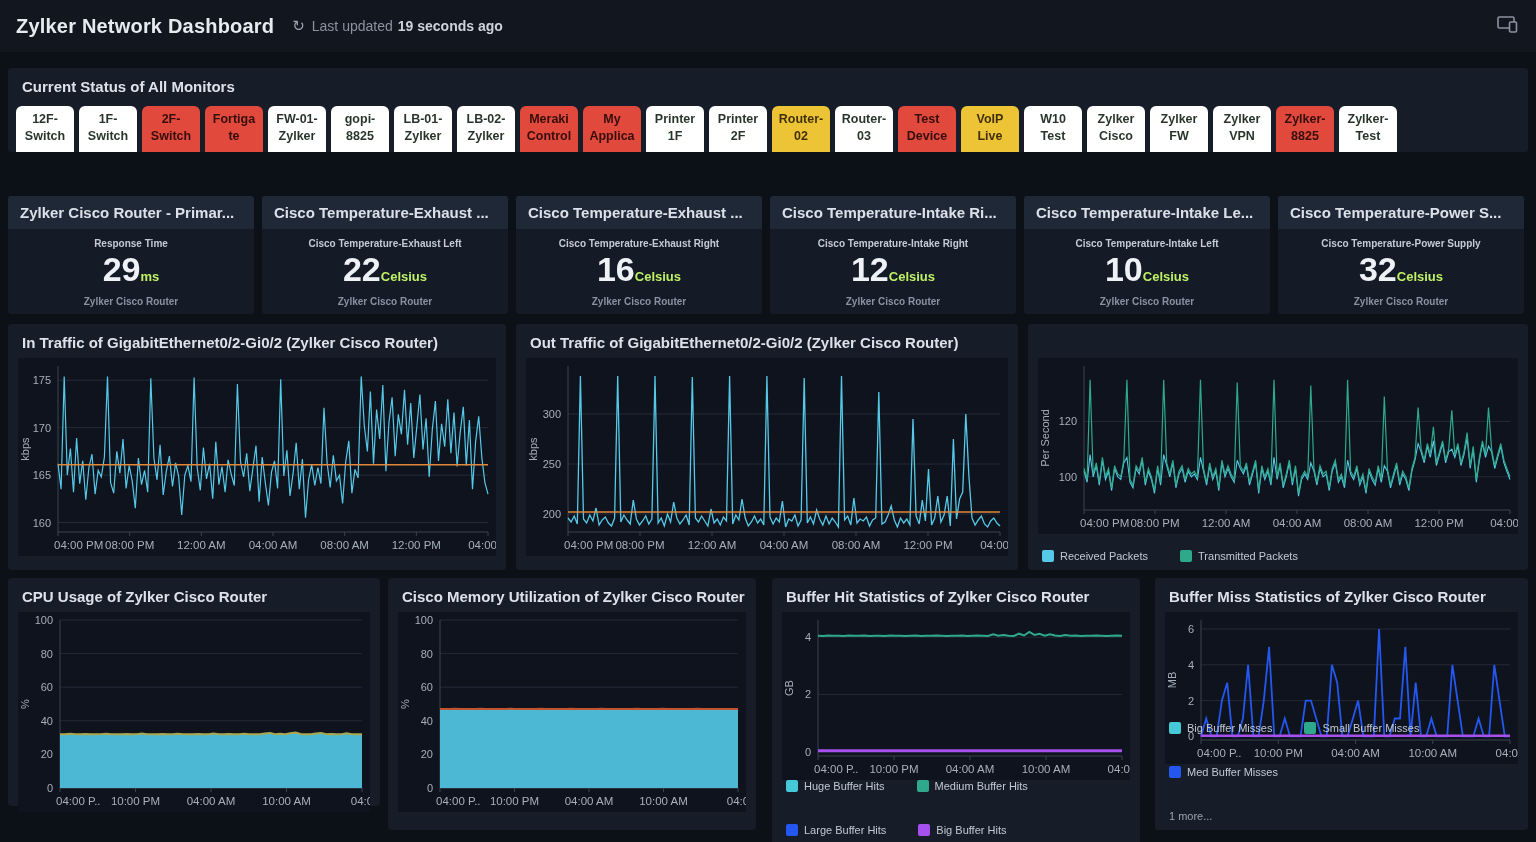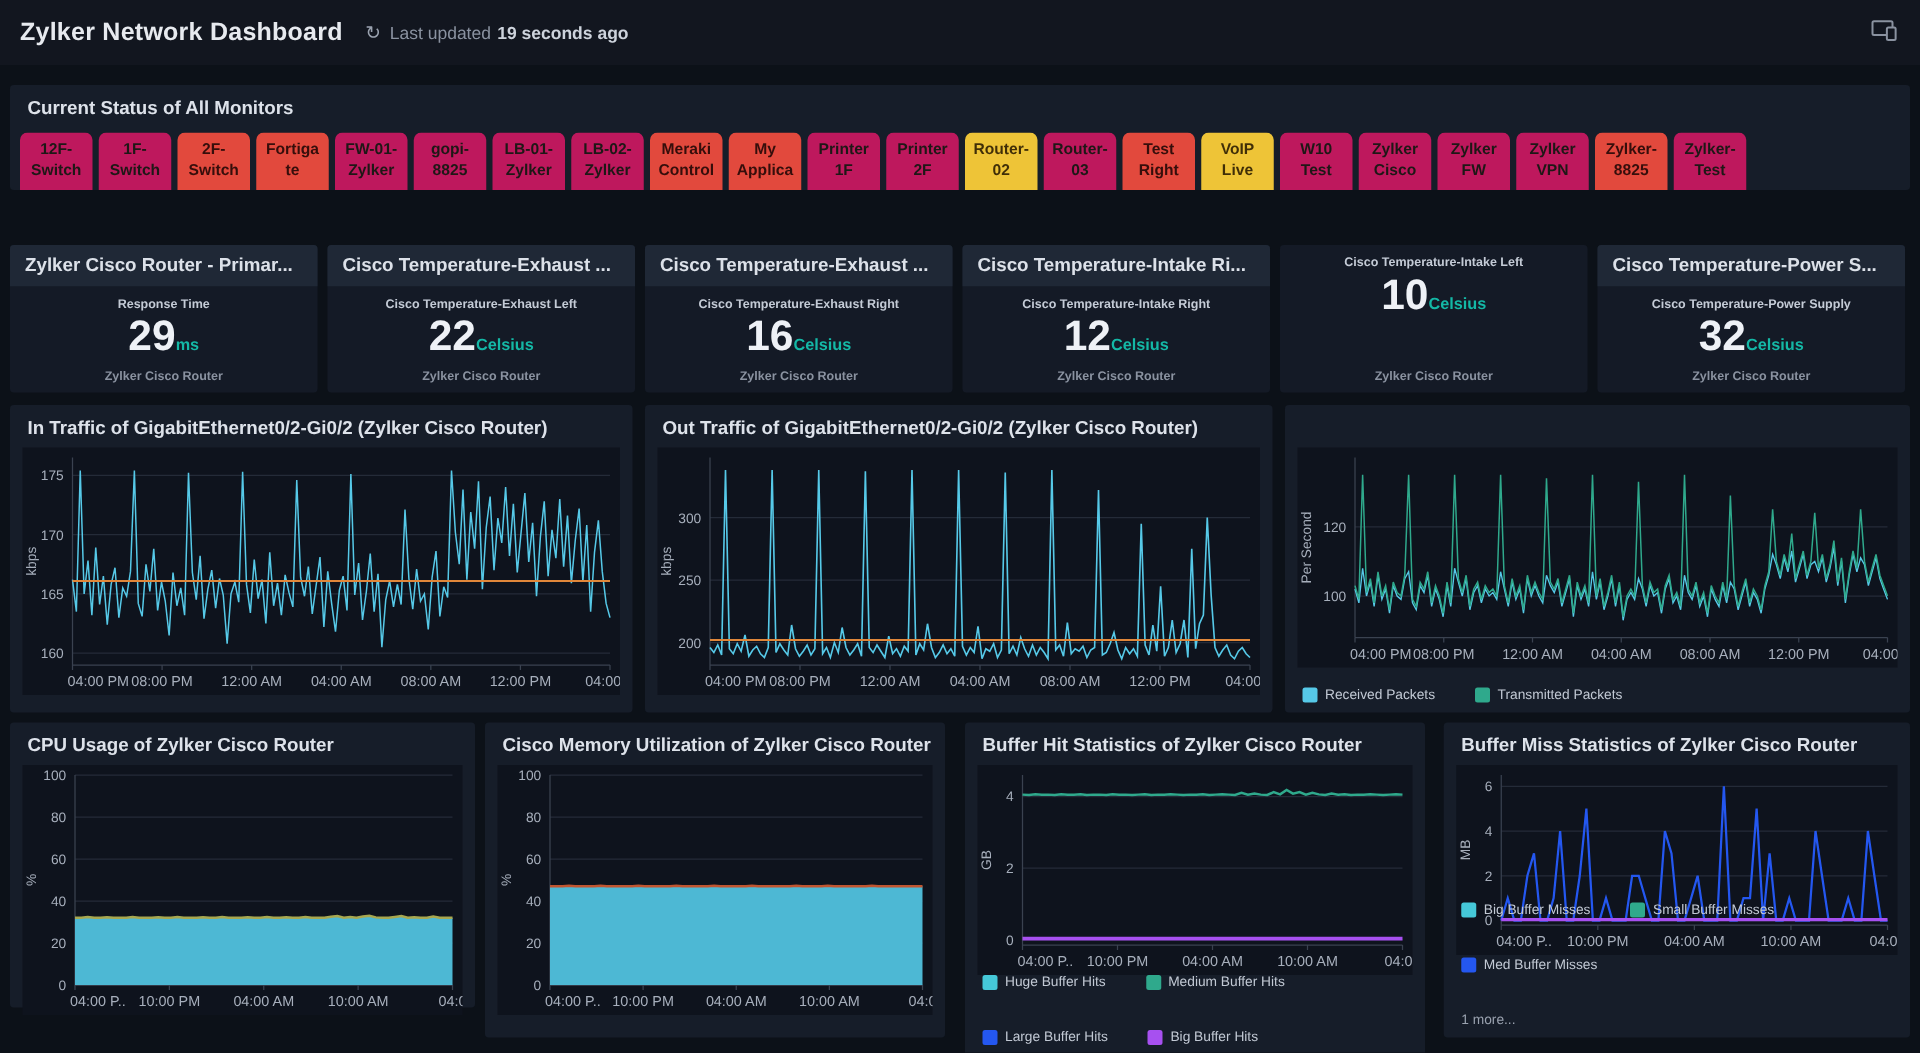--- a/index.html
+++ b/index.html
@@ -19,33 +19,33 @@
   .panel { position:absolute; background:#161d29; border-radius:3px; }
   .panel-title { font-size:15px; font-weight:600; color:#dde2ea; padding:10px 14px 0 14px;
                  white-space:nowrap; overflow:hidden; }
 
   
   #status-panel { left:8px; top:68px; width:1520px; height:84px; overflow:hidden; }
   #tiles { position:absolute; left:8px; top:38px; right:4px; height:46px; overflow:hidden;
            display:flex; gap:5px; }
   .tile { min-width:58px; width:58px; height:54px; border-radius:6px; text-align:center;
           font-size:12.5px; font-weight:600; line-height:17px; padding-top:5px; cursor:pointer; }
-  .tile.up      { background:#be185d; color:rgba(8,24,12,.88); }
+  .tile.up      { background:#ffffff; color:rgba(8,24,12,.88); }
   .tile.down    { background:#e2493d; color:rgba(30,6,4,.88); }
   .tile.trouble { background:#eec437; color:rgba(44,30,2,.9); }
 
   
   .card { position:absolute; top:196px; width:246px; height:118px; background:#141a26; border-radius:3px; }
   .card-title { height:33px; line-height:33px; background:#1f2836; border-radius:3px 3px 0 0;
                 font-size:15px; font-weight:600; color:#dce1e9; padding-left:12px;
                 white-space:nowrap; overflow:hidden; }
   .card-metric { text-align:center; margin-top:9px; font-size:10px; color:#c4cbd6; font-weight:600; }
   .card-value { text-align:center; margin-top:1px; color:#eef1f6; }
   .card-value .num { font-size:34px; font-weight:700; }
-  .card-value .unit { font-size:13px; color:#14b8a6; font-weight:600; }
+  .card-value .unit { font-size:13px; color:#bef264; font-weight:600; }
   .card-footer { position:absolute; bottom:7px; width:100%; text-align:center; font-size:10px;
                  color:#8a92a0; font-weight:700; }
 
   
   .plot { position:absolute; left:10px; right:10px; top:34px; background:#0e131d; cursor:crosshair; }
   .legend { position:absolute; left:14px; right:8px; display:flex; flex-wrap:wrap;
             column-gap:14px; row-gap:3px; font-size:11px; color:#c2c9d4; align-items:center;gap:32px; }
   .legend .item { display:flex; align-items:center; gap:6px; cursor:pointer; }
   .legend .sw { width:12px; height:12px; border-radius:2px; display:inline-block; }
   .legend .more { width:100%; color:#9aa2af; cursor:pointer; }
@@ -125,21 +125,21 @@
         <div class="tile trouble">
           <div>Router-</div>
           <div>02</div>
         </div>
         <div class="tile up">
           <div>Router-</div>
           <div>03</div>
         </div>
         <div class="tile down">
           <div>Test</div>
-          <div>Right</div>
+          <div>Device</div>
         </div>
         <div class="tile trouble">
           <div>VoIP</div>
           <div>Live</div>
         </div>
         <div class="tile up">
           <div>W10</div>
           <div>Test</div>
         </div>
         <div class="tile up">
@@ -183,20 +183,21 @@
     <div class="card-value"><span class="num">16</span><span class="unit">Celsius</span></div>
     <div class="card-footer">Zylker Cisco Router</div>
   </div>
   <div class="card" style="left:770px">
     <div class="card-title">Cisco Temperature-Intake Ri...</div>
     <div class="card-metric">Cisco Temperature-Intake Right</div>
     <div class="card-value"><span class="num">12</span><span class="unit">Celsius</span></div>
     <div class="card-footer">Zylker Cisco Router</div>
   </div>
   <div class="card" style="left:1024px">
+    <div class="card-title">Cisco Temperature-Intake Le...</div>
     <div class="card-metric">Cisco Temperature-Intake Left</div>
     <div class="card-value"><span class="num">10</span><span class="unit">Celsius</span></div>
     <div class="card-footer">Zylker Cisco Router</div>
   </div>
   <div class="card" style="left:1278px">
     <div class="card-title">Cisco Temperature-Power S...</div>
     <div class="card-metric">Cisco Temperature-Power Supply</div>
     <div class="card-value"><span class="num">32</span><span class="unit">Celsius</span></div>
     <div class="card-footer">Zylker Cisco Router</div>
   </div>

